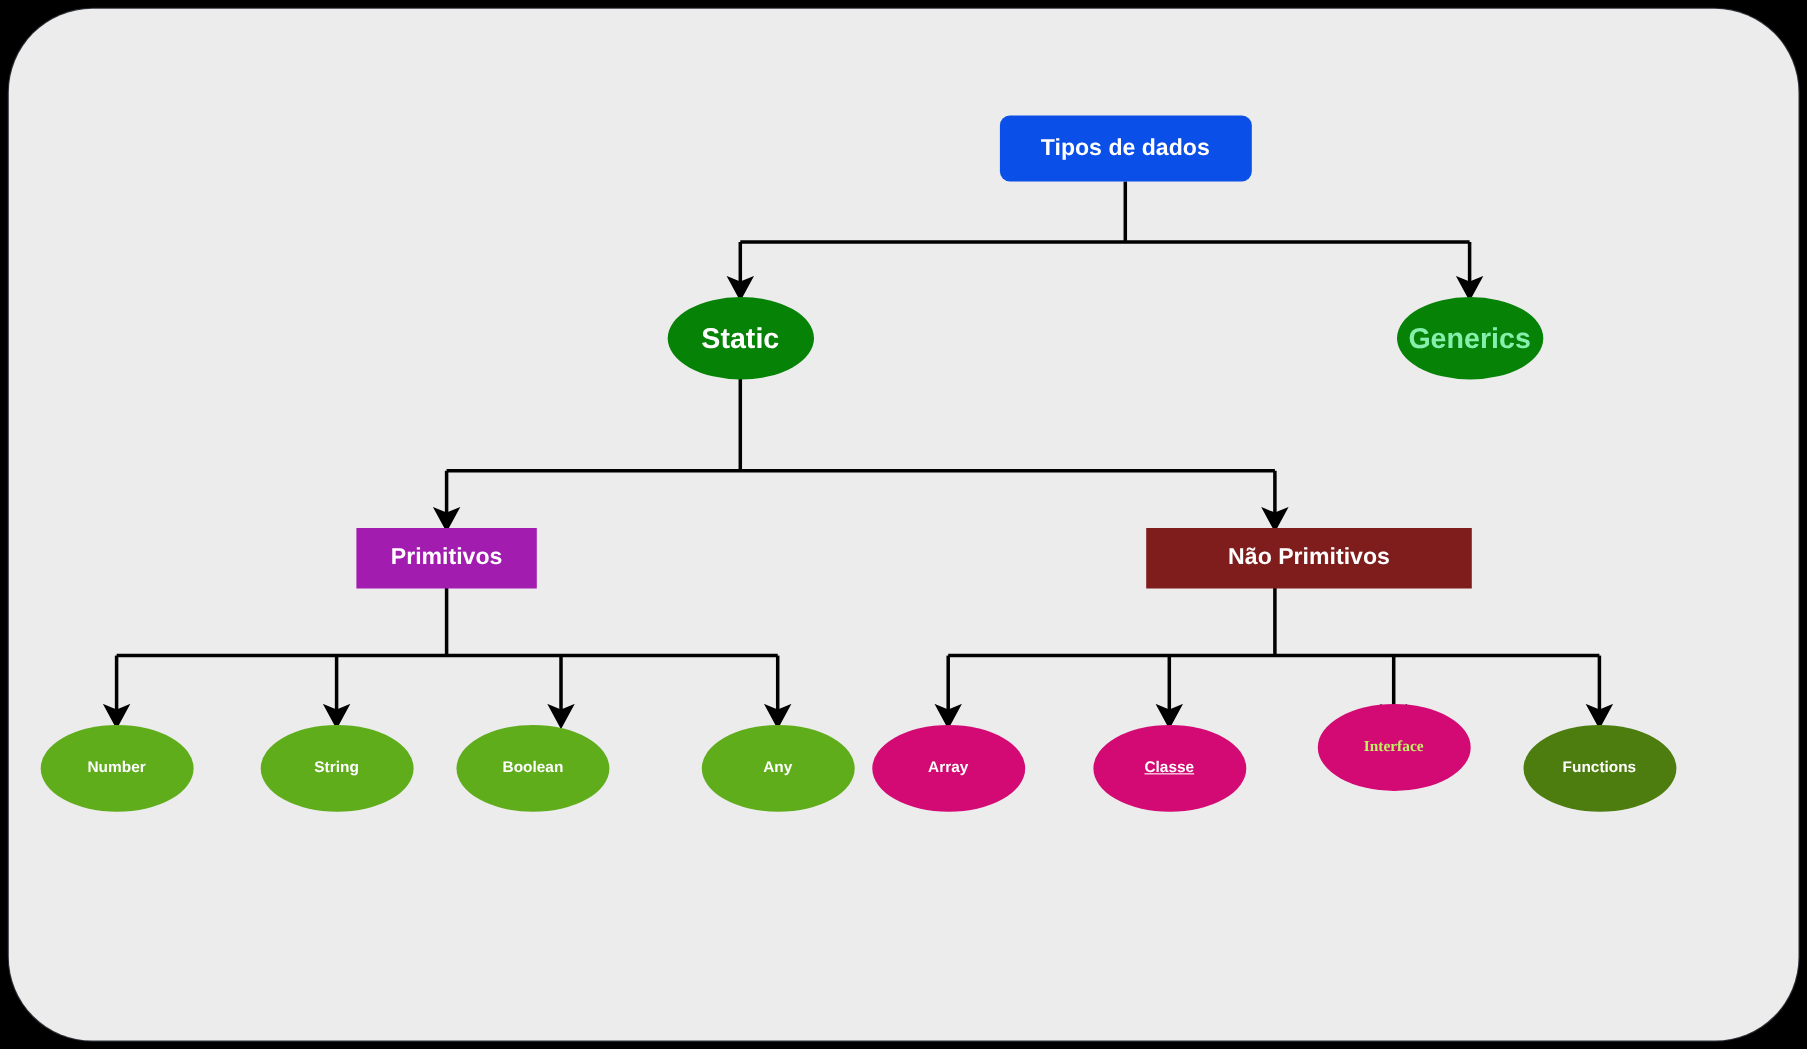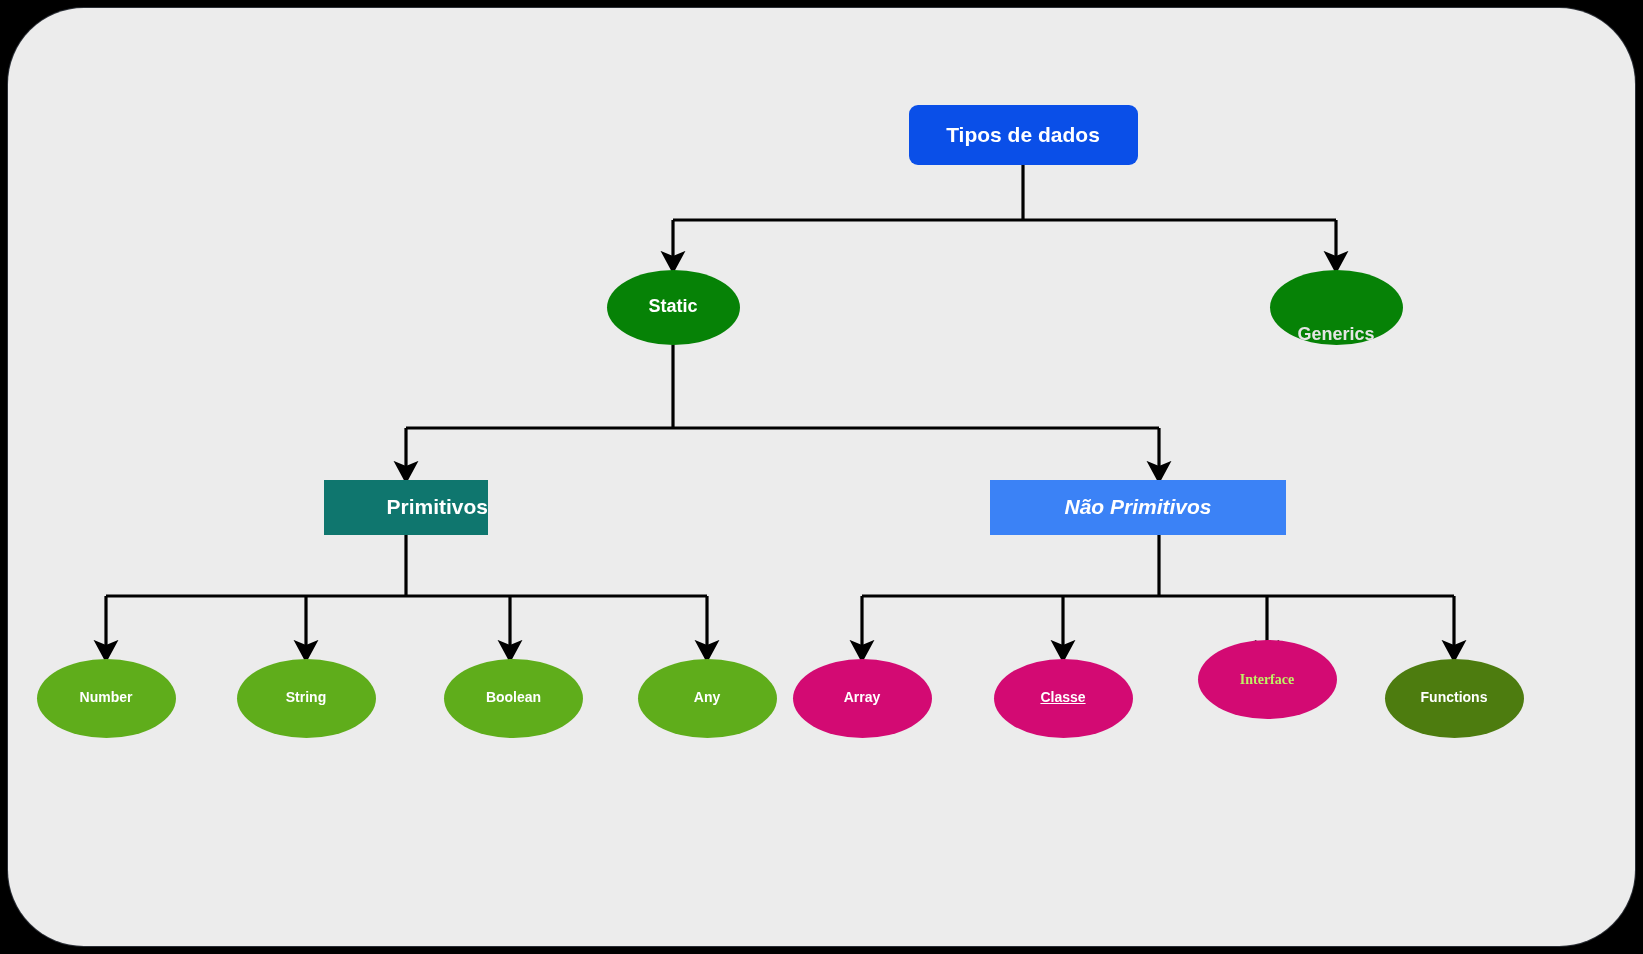--- a/index.html
+++ b/index.html
@@ -54,21 +54,21 @@
   .node-rect-round {
     border-radius: 9px;
   }
   .node-rect {
     border-radius: 0;
   }
   .node-ellipse {
     border-radius: 50% / 50%;
   }
   .lv0 { font-size: 21px; }
-  .lv1 { font-size: 18px; }
+  .lv1 { font-size: 26px; }
   .lv2 { font-size: 21px; }
   .lv3 { font-size: 14px; }
 </style>
 </head>
 <body>
 
 <div id="canvas" style="background: rgb(0, 0, 0);">
   <div id="frame" style="background: rgb(236, 236, 236);"></div>
 
   <svg id="edges" viewBox="0 0 1643 954" xmlns="http://www.w3.org/2000/svg">
@@ -101,36 +101,36 @@
       </g>
   </svg>
 
   <div id="node-layer">
       <div class="node node-rect-round lv0" style="left: 908.5px; top: 105px; width: 229px; height: 60px; background: rgb(10, 79, 232); color: rgb(255, 255, 255);">
         <span>Tipos de dados</span>
       </div>
       <div class="node node-ellipse lv1" style="left: 606.5px; top: 269.5px; width: 133px; height: 75px; background: rgb(6, 130, 6); color: rgb(255, 255, 255);">
         <span>Static</span>
       </div>
-      <div class="node node-ellipse lv1" style="left: 1269.5px; top: 269.5px; width: 133px; height: 75px; background: rgb(6, 130, 6); color: #e5e5e5; align-items: flex-end;">
+      <div class="node node-ellipse lv1" style="left: 1269.5px; top: 269.5px; width: 133px; height: 75px; background: rgb(6, 130, 6); color: #86efac;">
         <span>Generics</span>
       </div>
-      <div class="node node-rect lv2" style="left: 324px; top: 479.5px; width: 164px; height: 55px; background: #0f766e; color: rgb(255, 255, 255); justify-content: flex-end;">
+      <div class="node node-rect lv2" style="left: 324px; top: 479.5px; width: 164px; height: 55px; background: #a21caf; color: rgb(255, 255, 255);">
         <span>Primitivos</span>
       </div>
-      <div class="node node-rect lv2" style="left: 990px; top: 479.5px; width: 296px; height: 55px; background: #3b82f6; color: rgb(255, 255, 255); font-style: italic;">
+      <div class="node node-rect lv2" style="left: 1042px; top: 479.5px; width: 296px; height: 55px; background: #7f1d1d; color: rgb(255, 255, 255);">
         <span>Não Primitivos</span>
       </div>
       <div class="node node-ellipse lv3" style="left: 36.5px; top: 658.5px; width: 139px; height: 79px; background: rgb(95, 173, 27); color: rgb(255, 255, 255);">
         <span>Number</span>
       </div>
       <div class="node node-ellipse lv3" style="left: 236.5px; top: 658.5px; width: 139px; height: 79px; background: rgb(95, 173, 27); color: rgb(255, 255, 255);">
         <span>String</span>
       </div>
-      <div class="node node-ellipse lv3" style="left: 444px; top: 658.5px; width: 139px; height: 79px; background: rgb(95, 173, 27); color: rgb(255, 255, 255);">
+      <div class="node node-ellipse lv3" style="left: 415px; top: 658.5px; width: 139px; height: 79px; background: rgb(95, 173, 27); color: rgb(255, 255, 255);">
         <span>Boolean</span>
       </div>
       <div class="node node-ellipse lv3" style="left: 637.5px; top: 658.5px; width: 139px; height: 79px; background: rgb(95, 173, 27); color: rgb(255, 255, 255);">
         <span>Any</span>
       </div>
       <div class="node node-ellipse lv3" style="left: 792.5px; top: 658.5px; width: 139px; height: 79px; background: rgb(211, 10, 115); color: rgb(255, 255, 255);">
         <span>Array</span>
       </div>
       <div class="node node-ellipse lv3" style="left: 993.5px; top: 658.5px; width: 139px; height: 79px; background: rgb(211, 10, 115); color: rgb(255, 255, 255); text-decoration: underline;">
         <span>Classe</span>

